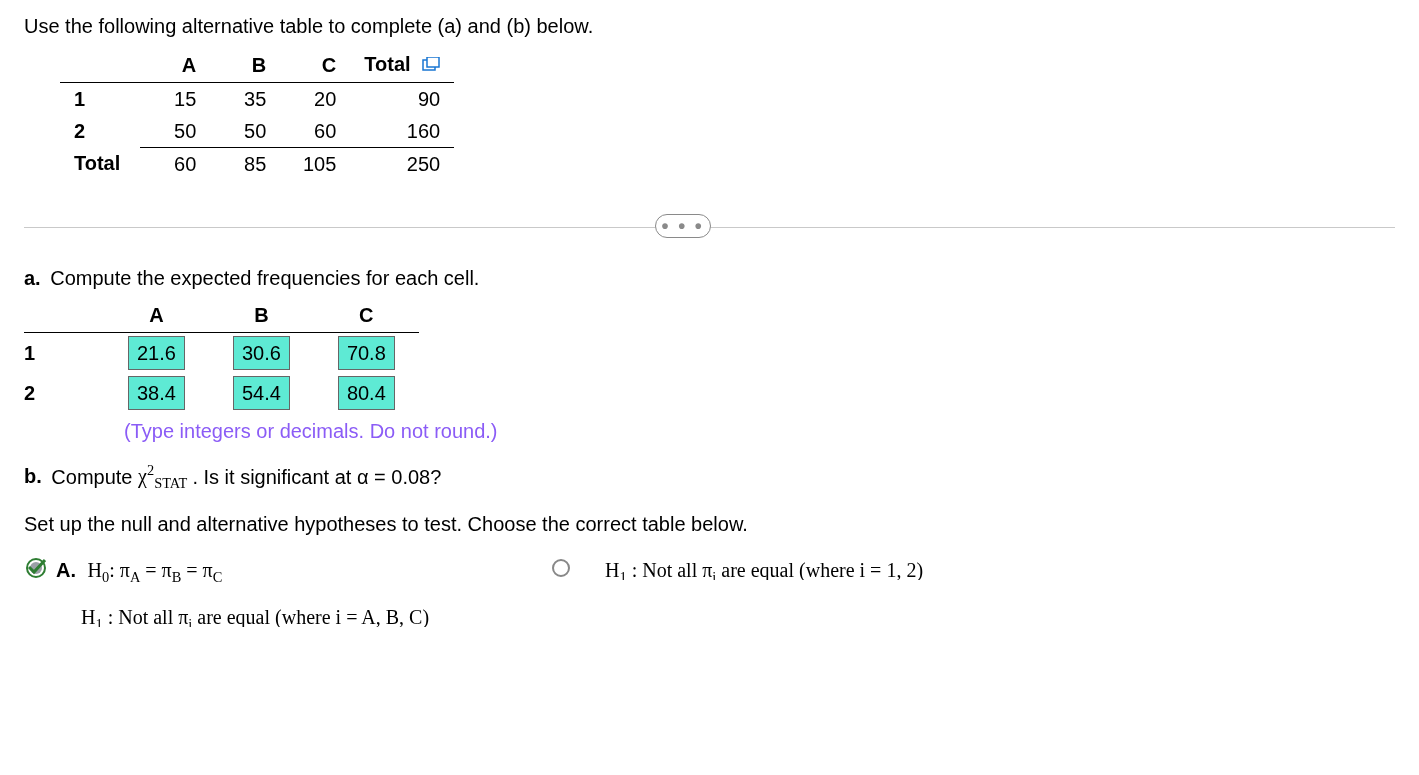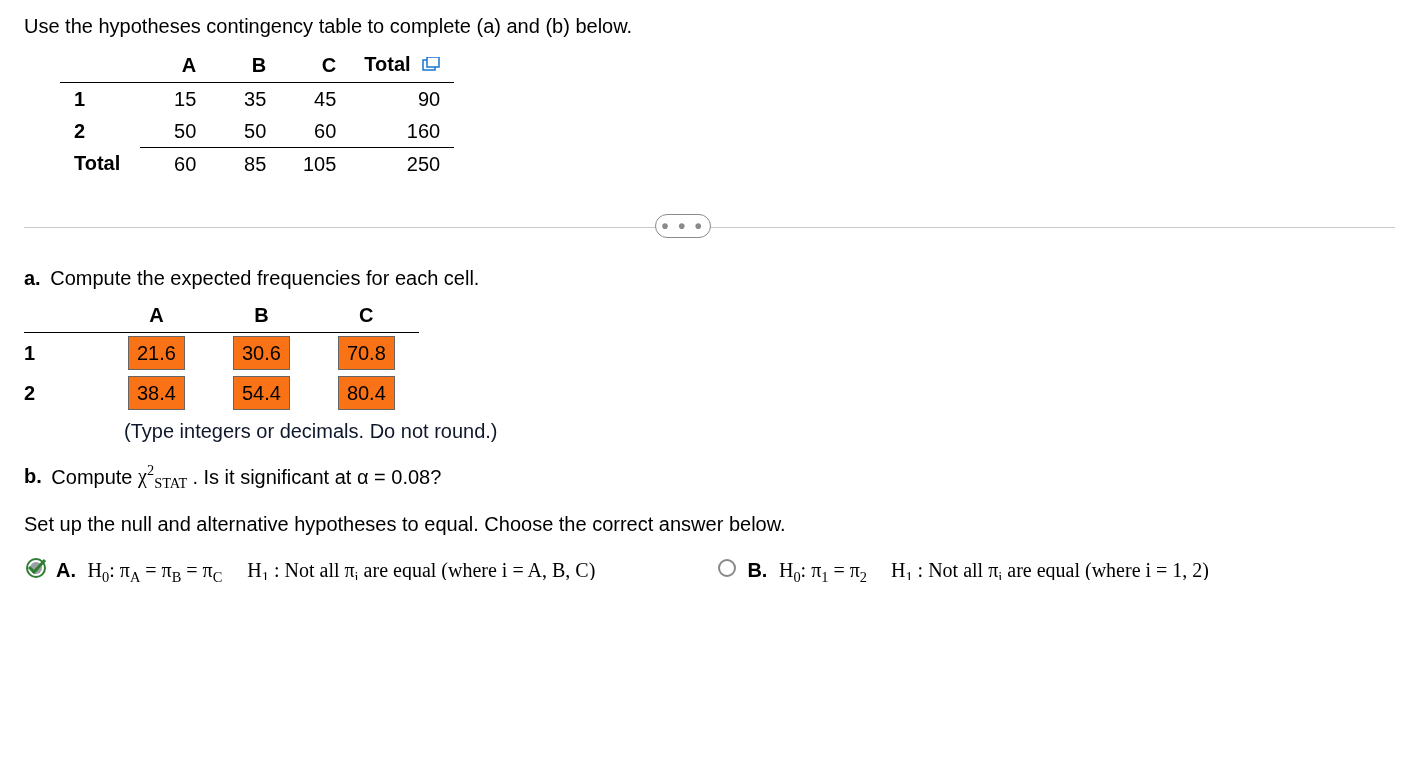--- a/index.html
+++ b/index.html
@@ -63,65 +63,65 @@
   table.expected th, table.expected td {
     padding: 3px 24px;
     text-align: center;
     font-weight: normal;
     min-width: 80px;
   }
   table.expected th { font-weight: bold; }
   table.expected tr.hdr th { border-bottom: 1.5px solid #000; }
   table.expected .rowlabel { text-align: left; font-weight: bold; padding-right: 10px; padding-left:0;}
   .answer-cell {
-    background: #f97316;
+    background: #5eead4;
     border: 1px solid #666;
     display: inline-block;
     min-width: 54px;
     padding: 2px 8px;
     text-align: left;
   }
   .hint {
-    color: #0f172a;
+    color: #8b5cf6;
     margin-left: 100px;
     margin-top: 4px;
   }
   .chi-expr { white-space: nowrap; }
   .sub { font-size: 0.72em; vertical-align: sub; }
   .sup { font-size: 0.72em; vertical-align: super; }
   .chistat { font-family: 'Times New Roman', serif; margin-top: 22px; }
   .choices {
     display: flex;
     gap: 120px;
     margin-top: 18px;
   }
   .choice { display: flex; align-items: flex-start; gap: 8px; }
   .choice .marker { width: 24px; height: 24px; flex: 0 0 24px; display:flex; align-items:center; justify-content:center;}
   .choice .letter { font-weight: bold; margin-right: 6px; }
-  .choice .content { display:flex; flex-direction:row; gap:0;text-align:right; }
+  .choice .content { display:flex; flex-direction:column; gap:16px; }
   .radio-circle {
     width:18px;height:18px;border:2px solid #888;border-radius:50%;
   }
   .check-circle {
     width:20px;height:20px;border:2px solid #2e7d32;border-radius:50%;
     display:flex;align-items:center;justify-content:center;
     color:#2e7d32;
   }
   .formula { font-family: 'Times New Roman', serif; }
   .cutoff-fade {
     overflow: hidden;
     max-height: 24px;
   }
 </style>
 </head>
 <body>
 
 
 
-<div class="prompt-text">Use the hypotheses contingency table to complete (a) and (b) below.</div>
+<div class="prompt-text">Use the following alternative table to complete (a) and (b) below.</div>
 
 <div class="contingency-wrap">
 <table class="contingency">
   <tbody>
         <tr class="hdr">
     <th class="rowlabel"></th>
     <th>A</th>
     <th>B</th>
     <th>C</th>
     <th>
@@ -131,21 +131,21 @@
           <rect x="1" y="3" width="12" height="10" fill="none" stroke="#1976d2" stroke-width="1.5"></rect>
           <rect x="5" y="0" width="12" height="10" fill="#fff" stroke="#1976d2" stroke-width="1.5"></rect>
         </svg>
       </span>
     </th>
   </tr>
   <tr>
     <td class="rowlabel">1</td>
     <td>15</td>
     <td>35</td>
-    <td>45</td>
+    <td>20</td>
     <td>90</td>
   </tr>
   <tr class="lastdata">
     <td class="rowlabel">2</td>
     <td>50</td>
     <td>50</td>
     <td>60</td>
     <td>160</td>
   </tr>
   <tr>
@@ -194,21 +194,21 @@
 
 <div class="section">
   <span class="label">b.</span>
   <span>Compute </span>
   <span class="chi-expr chistat">
     <span>χ</span><span class="sup">2</span><span class="sub">STAT</span>
   </span>
   <span> .  Is it significant at α = 0.08?</span>
 </div>
 
-<div class="section">Set up the null and alternative hypotheses to equal. Choose the correct answer below.</div>
+<div class="section">Set up the null and alternative hypotheses to test. Choose the correct table below.</div>
 
 <div class="choices">
   <div class="choice">
     <div class="marker">
       <span class="check-circle" style="position:relative;">
         <svg width="20" height="20" viewBox="0 0 20 20" style="position:absolute;left:-2px;top:-2px;">
           <circle cx="10" cy="10" r="6" fill="#9aa0a6"></circle>
           <path d="M3 9 L8 14 L19 2" fill="none" stroke="#2e7d32" stroke-width="3"></path>
         </svg>
       </span>
@@ -223,24 +223,20 @@
         <span class="formula">H<span class="sub">1</span> : Not all π<span class="sub">i</span> are equal (where i = A, B, C)</span>
       </div>
     </div>
   </div>
 
   <div class="choice">
     <div class="marker">
       <span class="radio-circle"></span>
     </div>
     <div class="content">
-      <div>
-        <span class="letter">B.</span>
-        <span class="formula">H<span class="sub">0</span>: π<span class="sub">1</span> = π<span class="sub">2</span></span>
-      </div>
       <div class="cutoff-fade">
         <span class="formula" style="visibility:hidden">B.</span>
         <span class="formula">H<span class="sub">1</span> : Not all π<span class="sub">i</span> are equal (where i = 1, 2)</span>
       </div>
     </div>
   </div>
 </div>
 
 
 

